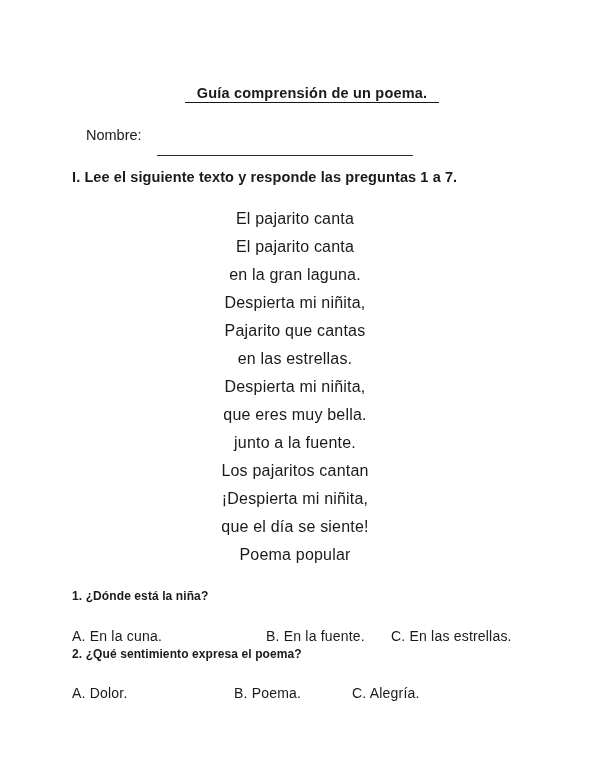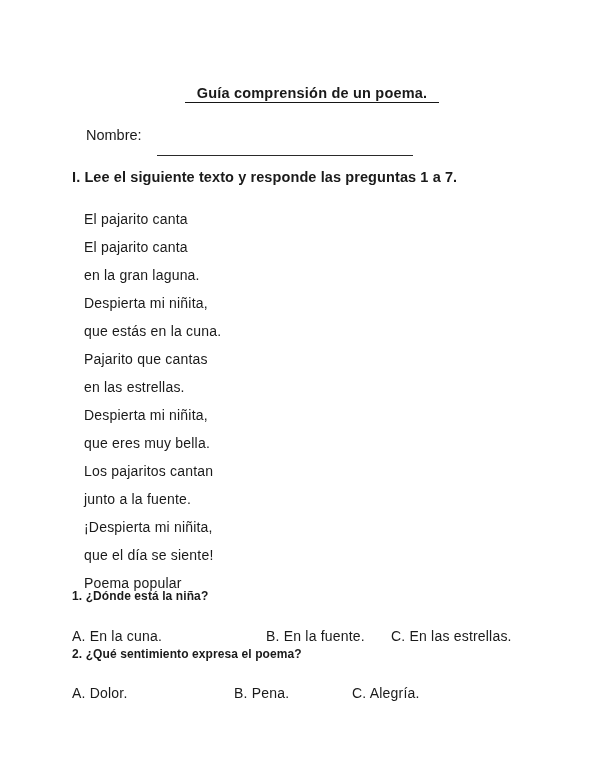--- a/index.html
+++ b/index.html
@@ -51,21 +51,22 @@
     font-size: 14.5px;
     font-weight: 700;
     letter-spacing: 0.1px;
     text-align: center;
   }
   .poem {
     position: absolute;
     top: 169px;
     left: 48px;
     width: 470px;
-    font-size: 14px;
+    text-align: center;
+    font-size: 16px;
     letter-spacing: 0.2px;
   }
   .poem-line {
     line-height: 28px;
     height: 28px;
   }
   .q-heading {
     position: absolute;
     left: 48px;
     font-size: 12px;
@@ -105,41 +106,40 @@
     <span>Nombre:</span><span class="name-blank">&nbsp;</span>
   </div>
 
   <div class="section-heading">I. Lee el siguiente texto y responde las preguntas 1 a 7.</div>
 
   <div class="poem">
     <div class="poem-line">El pajarito canta</div>
     <div class="poem-line">El pajarito canta</div>
     <div class="poem-line">en la gran laguna.</div>
     <div class="poem-line">Despierta mi niñita,</div>
-    <div class="poem-line">que estás en la cuna.</div>
     <div class="poem-line">Pajarito que cantas</div>
     <div class="poem-line">en las estrellas.</div>
     <div class="poem-line">Despierta mi niñita,</div>
     <div class="poem-line">que eres muy bella.</div>
+    <div class="poem-line">junto a la fuente.</div>
     <div class="poem-line">Los pajaritos cantan</div>
-    <div class="poem-line">junto a la fuente.</div>
     <div class="poem-line">¡Despierta mi niñita,</div>
     <div class="poem-line">que el día se siente!</div>
     <div class="poem-line">Poema popular</div>
   </div>
 
   <div class="q-heading q1-heading">1. ¿Dónde está la niña?</div>
 
   <div class="options-row q1-options">
     <span class="opt opt-a">A. En la cuna.</span>
     <span class="opt opt-b">B. En la fuente.</span>
     <span class="opt opt-c">C. En las estrellas.</span>
   </div>
 
   <div class="q-heading q2-heading">2. ¿Qué sentimiento expresa el poema?</div>
 
   <div class="options-row q2-options">
     <span class="opt opt-a">A. Dolor.</span>
-    <span class="opt opt-b">B. Pena.</span>
+    <span class="opt opt-b">B. Poema.</span>
     <span class="opt opt-c">C. Alegría.</span>
   </div>
 
 </div>
 
 </body></html>

